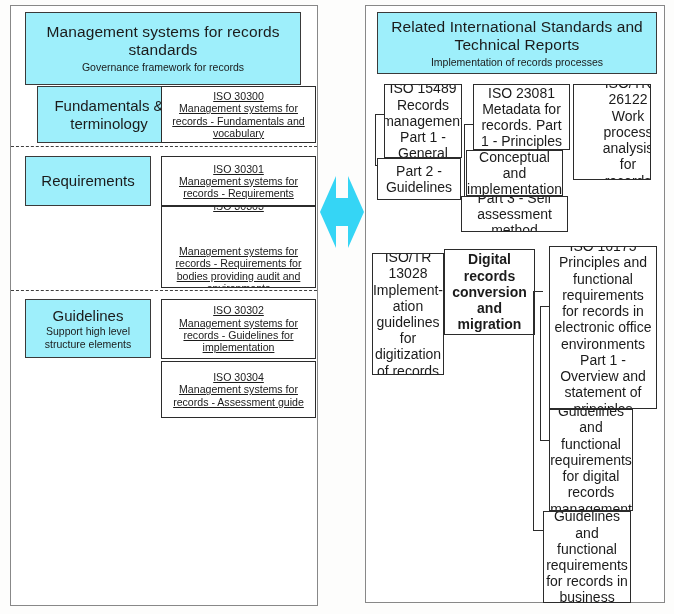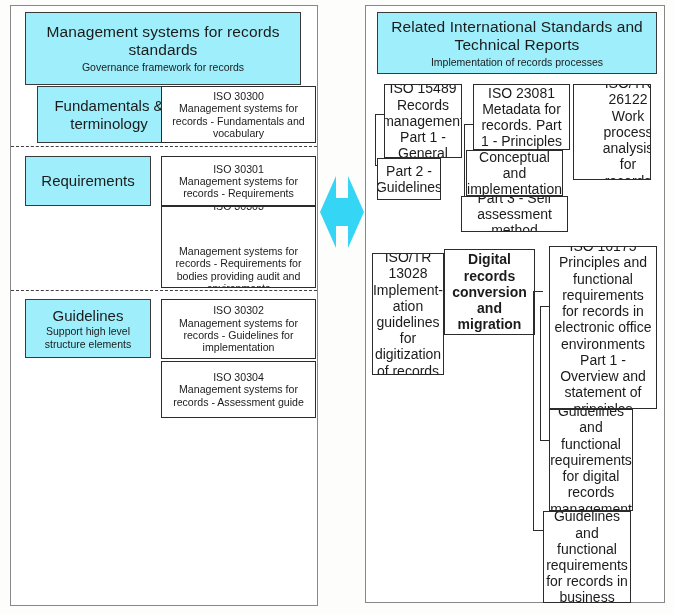--- a/index.html
+++ b/index.html
@@ -32,21 +32,21 @@
     justify-content:center;
   }
   .cyan{background:#9eeffb;border:1.5px solid #3a3a3a;}
 
   .hdr-title{font-size:15.5px;letter-spacing:.1px;}
   .hdr-sub{font-size:10.5px;margin-top:2px;}
 
   .lbl-big{font-size:15px;}
   .lbl-sub{font-size:10.5px;margin-top:1px;line-height:1.2;}
 
-  .std{font-size:10.6px;padding:2px 4px;}
+  .std{font-size:10.6px;padding:2px 4px;text-decoration:underline;}
   .std-sm{font-size:14px;padding:2px 3px;}
   .ln{display:block;}
 
   .dashed{
     position:absolute;left:0;width:100%;
     border-top:1.6px dashed #3f3f3f;
   }
 
   
   #center-arrow{position:absolute;left:318px;top:172px;width:48px;height:80px;}
@@ -112,21 +112,21 @@
   <div class="box cyan" style="left:11px;top:6px;width:280px;height:62px;">
     <div class="hdr-title">Related International Standards and Technical Reports</div>
     <div class="hdr-sub">Implementation of records processes</div>
   </div>
 
   <div class="connector" style="left:9px;top:108px;width:10px;height:52px;"></div>
   <div class="box std-sm" style="left:18px;top:78px;width:78px;height:74px;">
     <span class="ln">ISO 15489</span>
     <span class="ln">Records management Part 1 - General</span>
   </div>
-  <div class="box std-sm" style="left:11px;top:152px;width:64px;height:42px;">
+  <div class="box std-sm" style="left:11px;top:152px;width:84px;height:42px;">
     <span class="ln">Part 2 - Guidelines</span>
   </div>
 
   <div class="connector" style="left:98px;top:118px;width:10px;height:100px;"></div>
   <div class="box std-sm" style="left:107px;top:78px;width:97px;height:66px;">
     <span class="ln">ISO 23081</span>
     <span class="ln">Metadata for records. Part 1 - Principles</span>
   </div>
   <div class="box std-sm" style="left:100px;top:144px;width:97px;height:46px;">
     <span class="ln">Part 2 - Conceptual and implementation issues</span>

